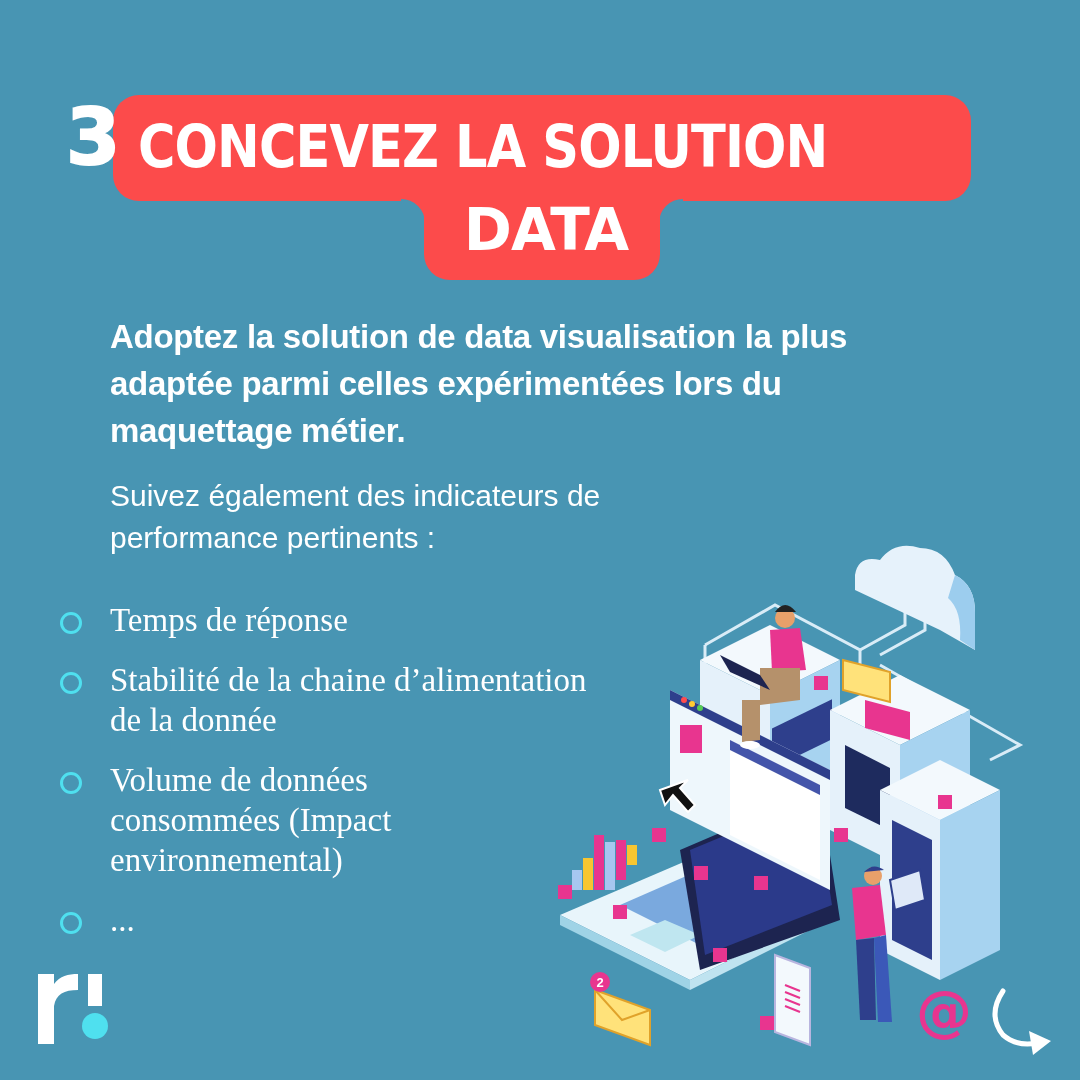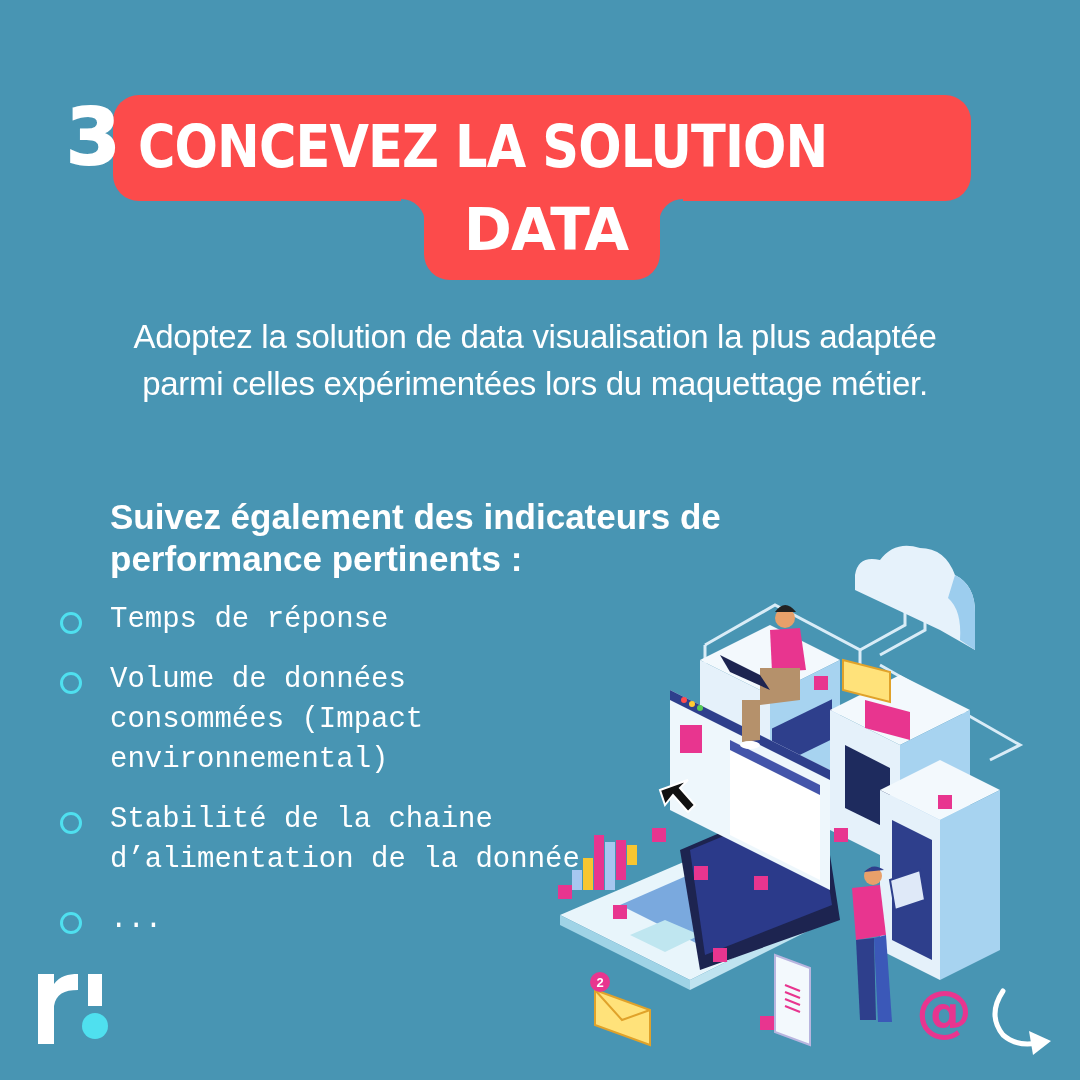--- a/index.html
+++ b/index.html
@@ -46,31 +46,31 @@
     }
     .title-line2 {
       position: absolute; left: 424px; top: 190px; width: 244px; text-align: center;
       font-size: 58px; font-weight: 700; line-height: 80px; letter-spacing: -1px;
       font-family: "DejaVu Sans", sans-serif;
     }
 
     
     .lead {
       position: absolute; left: 110px; top: 313px; width: 850px;
-      font-size: 33px; font-weight: 400; line-height: 47px;
-      font-family: "Liberation Sans", sans-serif; letter-spacing: -0.3px; text-align: center;
+      font-size: 33px; font-weight: 700; line-height: 47px;
+      font-family: "Liberation Sans", sans-serif; letter-spacing: -0.3px;
     }
     .sub {
-      position: absolute; left: 110px; top: 496px; width: 640px;
-      font-size: 35px; font-weight: 700; line-height: 42px;
+      position: absolute; left: 110px; top: 475px; width: 640px;
+      font-size: 30px; font-weight: 400; line-height: 42px;
       font-family: "Liberation Sans", sans-serif;
     }
     .kpi-list { position: absolute; left: 58px; top: 600px; width: 560px; list-style: none; }
-    .kpi-item { position: relative; padding-left: 52px; font-size: 29px; line-height: 40px;
-      font-family: Liberation Mono, monospace; margin-bottom: 20px; }
+    .kpi-item { position: relative; padding-left: 52px; font-size: 33px; line-height: 40px;
+      font-family: Liberation Serif, serif; margin-bottom: 20px; }
     .kpi-item.ellipsis { margin-top: 12px; }
     .bullet {
       position: absolute; left: 2px; top: 12px; width: 22px; height: 22px;
       border: 3.5px solid #4fe0ef; border-radius: 50%;
     }
 
     
     .logo { position: absolute; left: 34px; top: 966px; width: 80px; height: 80px; }
 
     
@@ -94,25 +94,25 @@
 
   <p class="sub">Suivez également des indicateurs de performance pertinents :</p>
 
   <ul class="kpi-list">
     <li class="kpi-item">
       <span class="bullet"></span>
       <span>Temps de réponse</span>
     </li>
     <li class="kpi-item">
       <span class="bullet"></span>
+      <span style="display:block;width:480px;">Stabilité de la chaine d’alimentation de la donnée</span>
+    </li>
+    <li class="kpi-item">
+      <span class="bullet"></span>
       <span style="display:block;width:400px;">Volume de données consommées (Impact environnemental)</span>
-    </li>
-    <li class="kpi-item">
-      <span class="bullet"></span>
-      <span style="display:block;width:480px;">Stabilité de la chaine d’alimentation de la donnée</span>
     </li>
     <li class="kpi-item ellipsis">
       <span class="bullet"></span>
       <span>...</span>
     </li>
   </ul>
 
   <svg class="logo" viewBox="0 0 80 80">
     <path d="M4 8 H20 V18 C26 10 34 8 44 8 V24 C30 24 22 28 20 40 V78 H4 Z" fill="#ffffff"></path>
     <rect x="54" y="8" width="14" height="32" fill="#ffffff"></rect>

